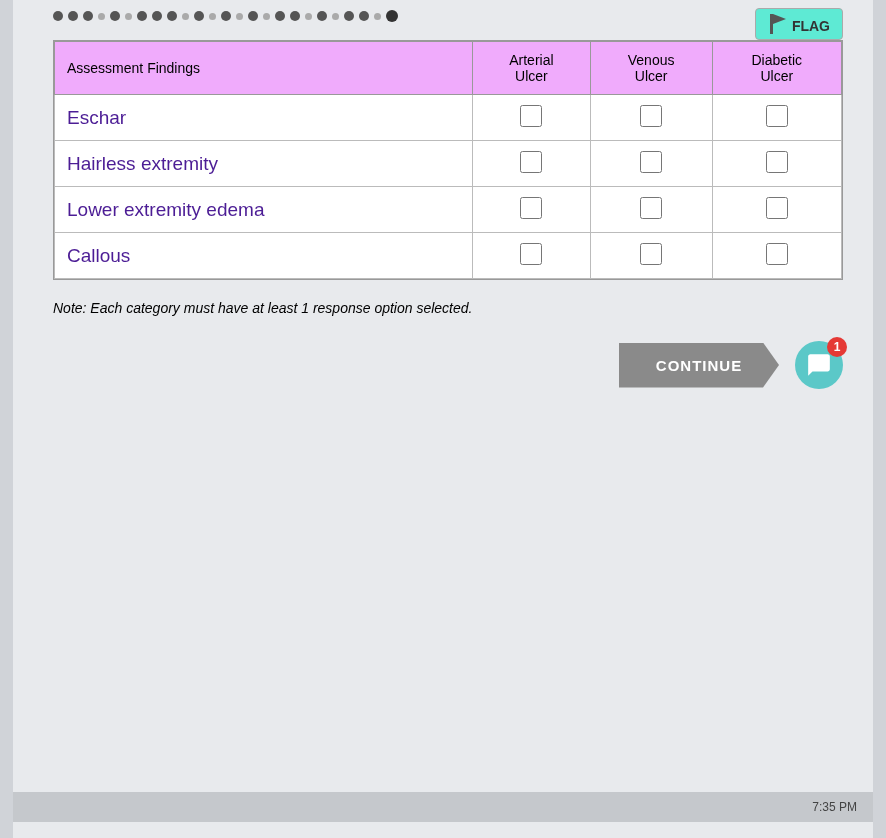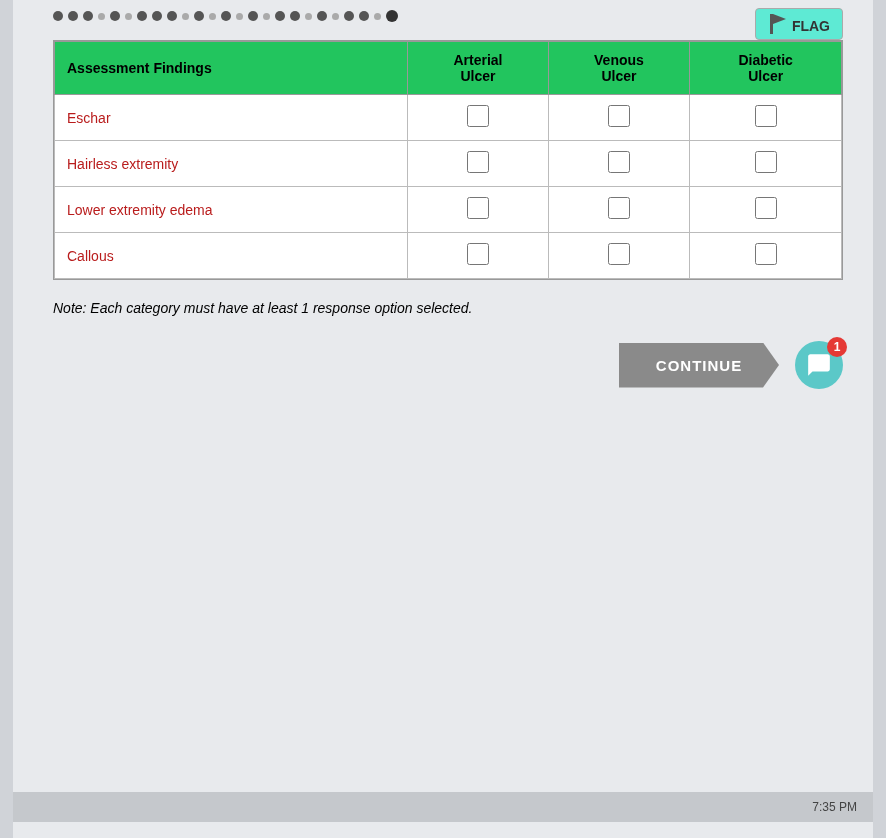--- a/index.html
+++ b/index.html
@@ -101,42 +101,42 @@
     table {
       width: 100%;
       border-collapse: collapse;
     }
 
     thead tr th {
       border: 1px solid #999;
       padding: 10px 8px;
       text-align: center;
       font-size: 14px;
-      font-weight: bold;
+      font-weight: normal;
       vertical-align: middle;
-      background: #22c55e;
+      background: #f0abfc;
     }
 
     thead tr th:first-child {
       text-align: left;
       padding-left: 12px;
     }
 
     tbody tr td {
       border: 1px solid #bbb;
       padding: 10px 8px;
       font-size: 14px;
       vertical-align: middle;
       background: white;
     }
 
     tbody tr td:first-child {
       padding-left: 12px;
-      font-size: 14px;
-      color: #b91c1c;
+      font-size: 19px;
+      color: #4c1d95;
     }
 
     .checkbox-cell {
       text-align: center;
     }
 
     .checkbox-cell input[type="checkbox"] {
       width: 22px;
       height: 22px;
       cursor: pointer;

